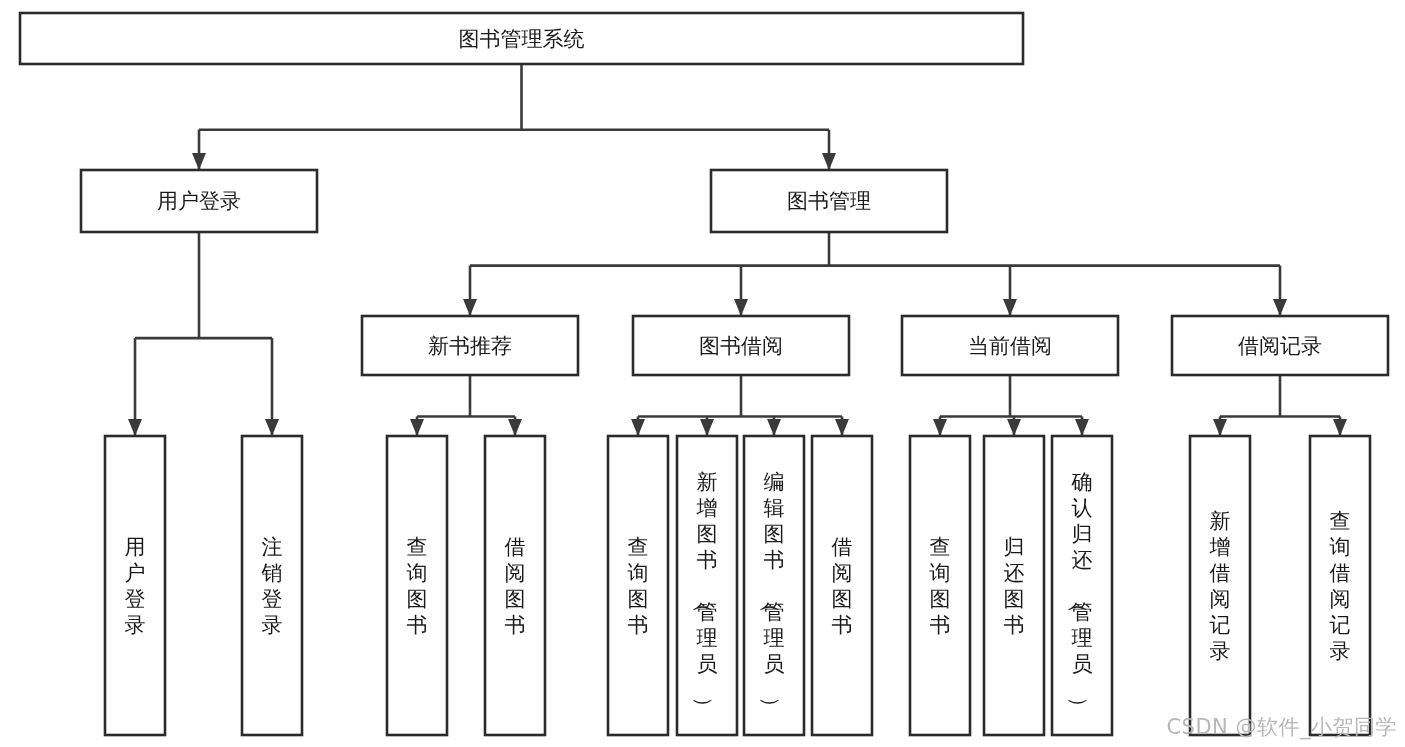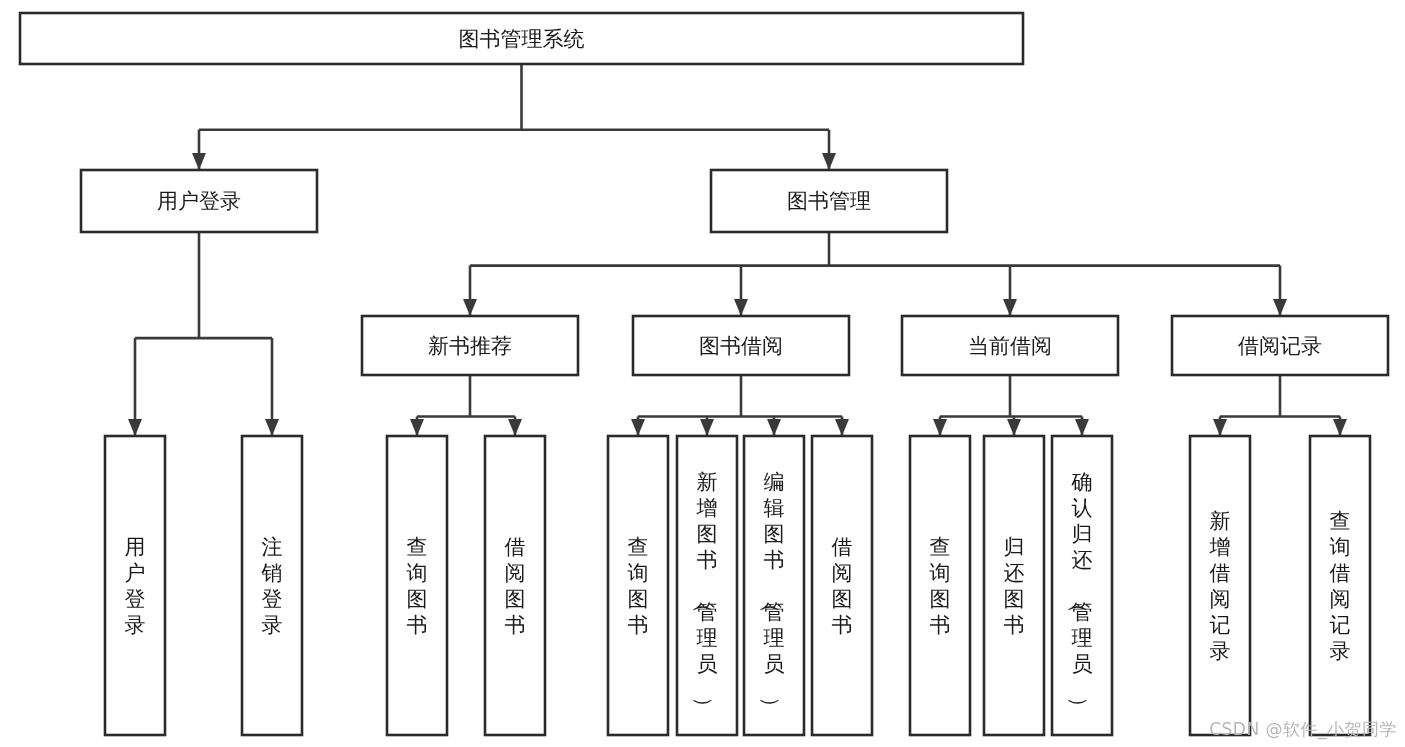--- a/index.html
+++ b/index.html
@@ -52,21 +52,21 @@
     font-family: "DejaVu Sans", "Liberation Sans", sans-serif;
     font-size: 21px;
     fill: #1a1a1a;
     text-anchor: middle;
   }
   .watermark {
     position: absolute;
     right: 8px;
     bottom: 6px;
     font-family: "DejaVu Sans", "Liberation Sans", sans-serif;
-    font-size: 17px;
+    font-size: 21px;
     color: #b7b7b7;
     white-space: nowrap;
     letter-spacing: 0.5px;
     user-select: none;
   }
 </style>
 </head>
 <body>
 
 <div id="diagram-root">

